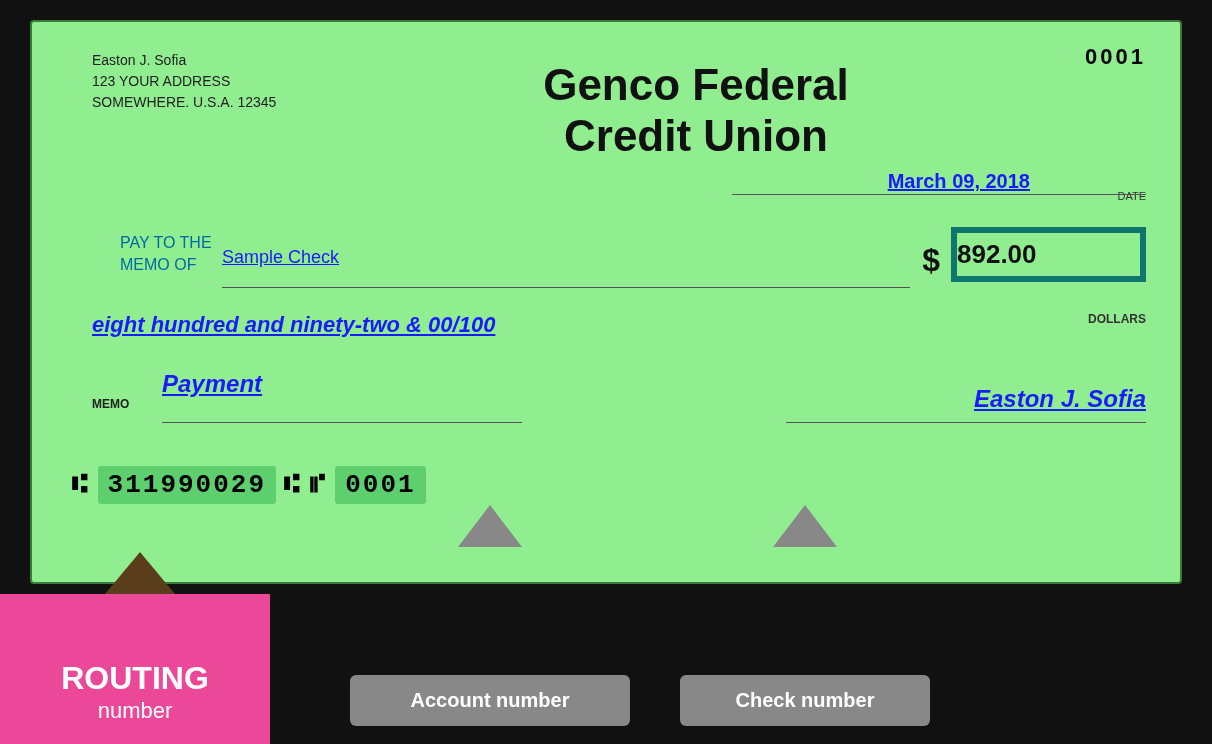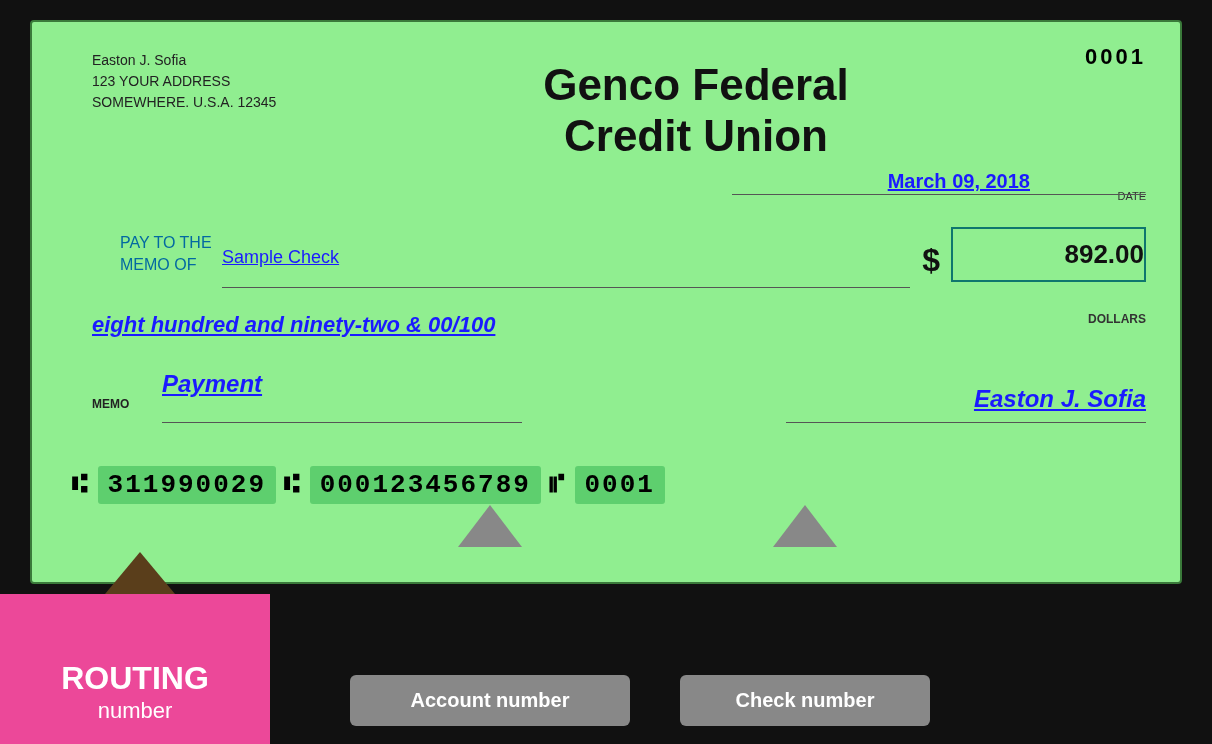--- a/index.html
+++ b/index.html
@@ -127,25 +127,25 @@
       font-weight: bold;
     }
 
     
     .amount-box {
       position: absolute;
       top: 205px;
       right: 34px;
       width: 195px;
       height: 55px;
-      border: 2px solid #0f766e;
+      border: 6px solid #0f766e;
       background: #90ee90;
       display: flex;
       align-items: center;
-      justify-content: flex-end;
+      justify-content: flex-start;
     }
 
     .amount-value {
       font-size: 26px;
       color: #111;
       font-weight: bold;
     }
 
     
     .written-amount {
@@ -390,21 +390,20 @@
   <div class="memo-value">Payment</div>
   <div class="memo-line"></div>
 
   <div class="signature-value">Easton J. Sofia</div>
   <div class="signature-line"></div>
 
   <div class="micr-line">
     <span class="micr-text">⑆</span>
     <span class="micr-text micr-highlight">311990029</span>
     <span class="micr-text">⑆</span>
-    <span class="micr-text micr-highlight">000123456789</span>
     <span class="micr-text">⑈</span>
     <span class="micr-text micr-highlight">0001</span>
   </div>
 
 </div>
 
 <div class="bottom-section">
 
   <div class="routing-block">
     <div class="routing-arrow"></div>

